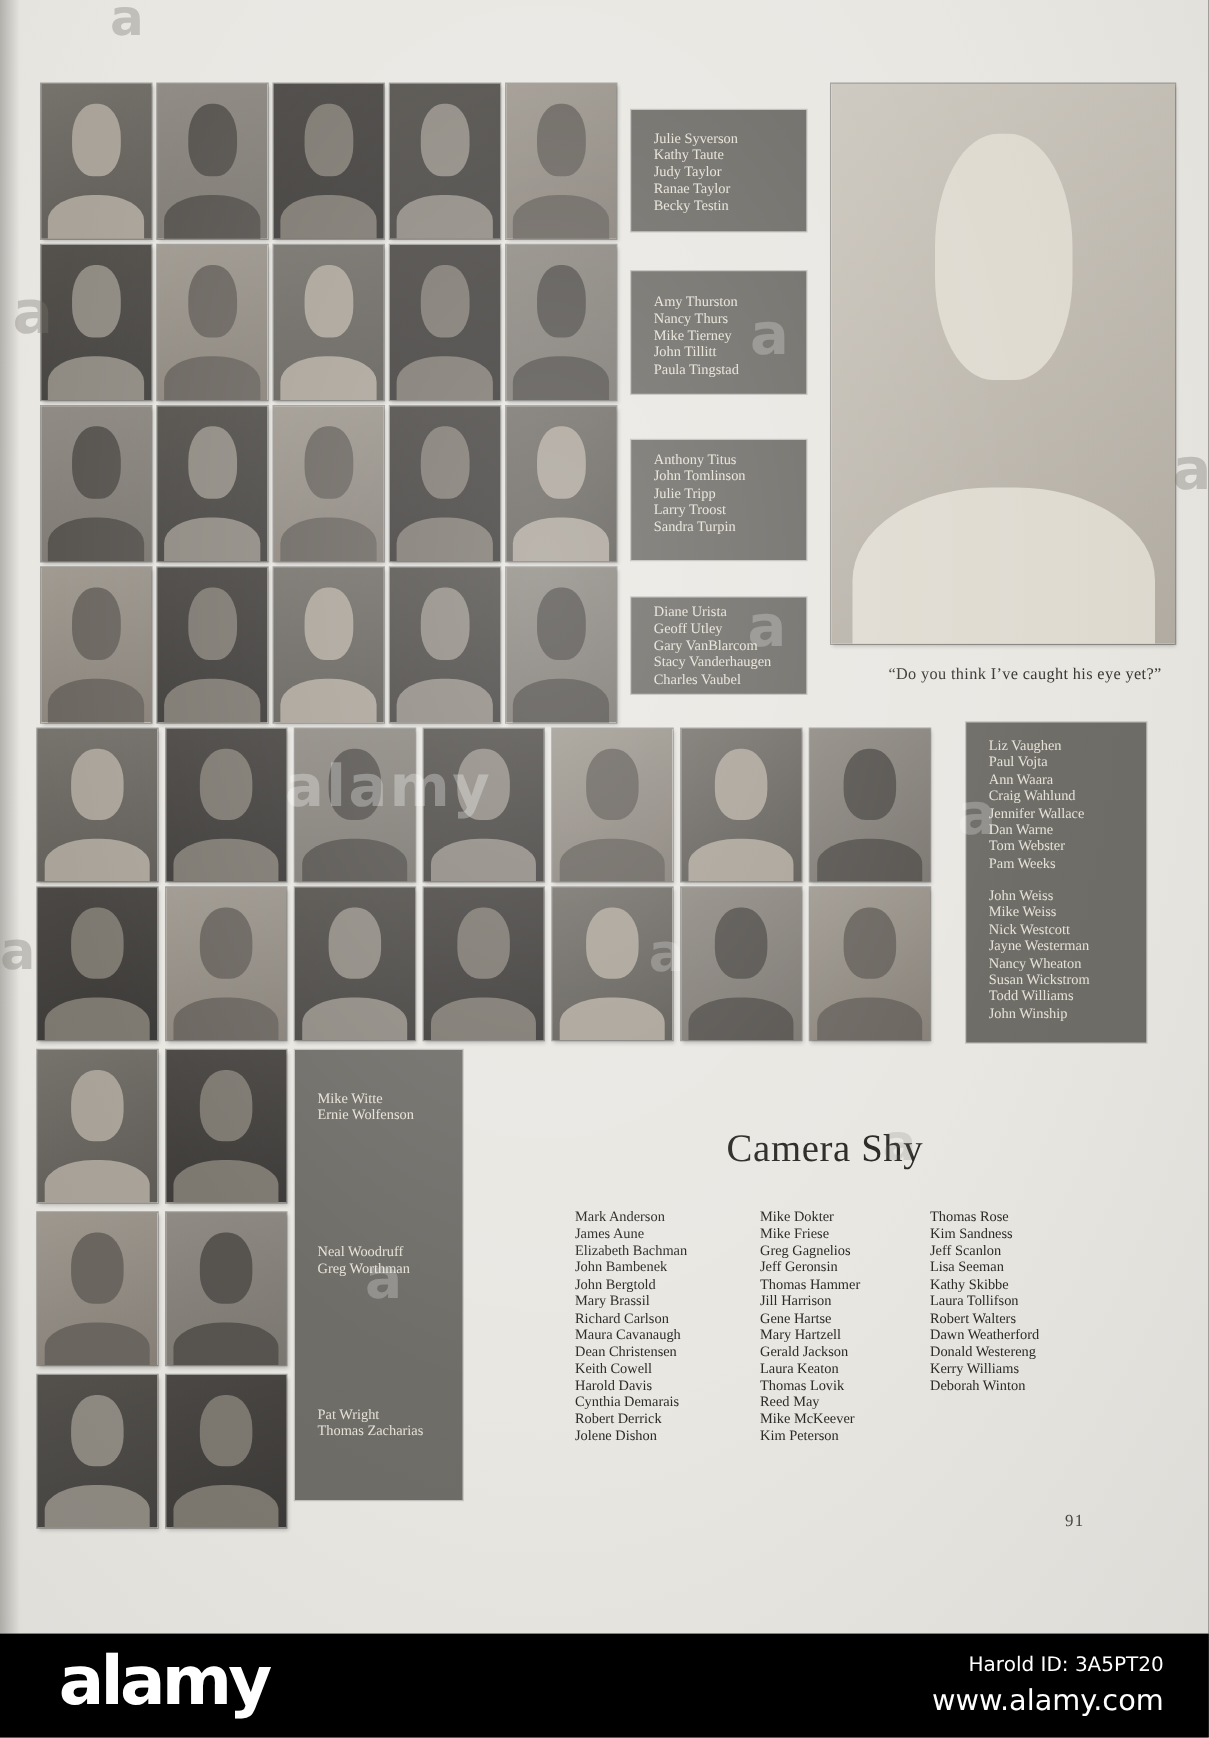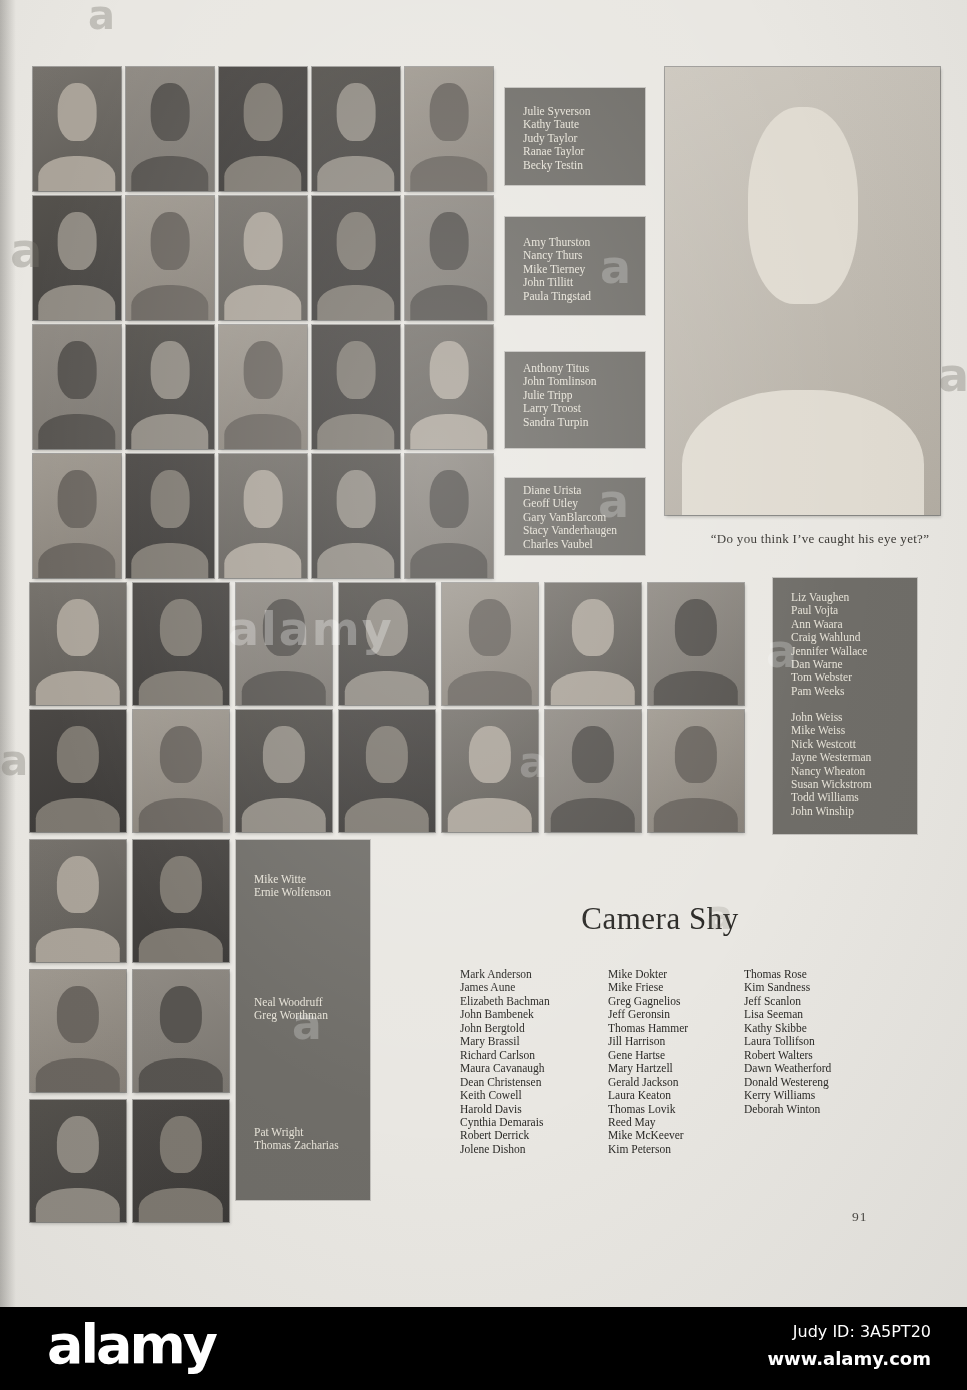--- a/index.html
+++ b/index.html
@@ -94,21 +94,21 @@
     position: absolute; left: 0; top: 1307px; width: 967px; height: 83px;
     background: var(--bar_bg, #000); color: #fff;
     font-family: "DejaVu Sans", sans-serif;
   }
   .bar .logo {
     position: absolute; left: 47px; top: 6px;
     font-size: 54px; font-weight: bold; letter-spacing: -3px; color: #fff;
   }
   .bar .bar-right { position: absolute; right: 36px; top: 15px; text-align: right; }
   .bar .image-id { font-size: 16px; font-weight: normal; }
-  .bar .url { font-size: 18px; font-weight: bold; margin-top: 7px; }
+  .bar .url { font-size: 23px; font-weight: normal; margin-top: 7px; }
 </style>
 </head>
 <body>
 
 <div class="page">
   <div class="edge-shade"></div>
 
   <div>
 
     <div class="photo pb" style="left:33px;top:67px;width:88px;height:124px"></div>
@@ -289,16 +289,16 @@
   <div class="wm wm-gray" style="left:0px;top:736px;font-size:42px">a</div>
   <div class="wm wm-light" style="left:292px;top:998px;font-size:44px">a</div>
   <div class="wm wm-gray" style="left:706px;top:892px;font-size:40px;opacity:.55">a</div>
 
   <div class="vignette"></div>
 </div>
 
 <div class="bar">
   <div class="logo">alamy</div>
   <div class="bar-right">
-    <div class="image-id">Judy ID: 3A5PT20</div>
+    <div class="image-id">Harold ID: 3A5PT20</div>
     <div class="url">www.alamy.com</div>
   </div>
 </div>
 
 </body></html>

